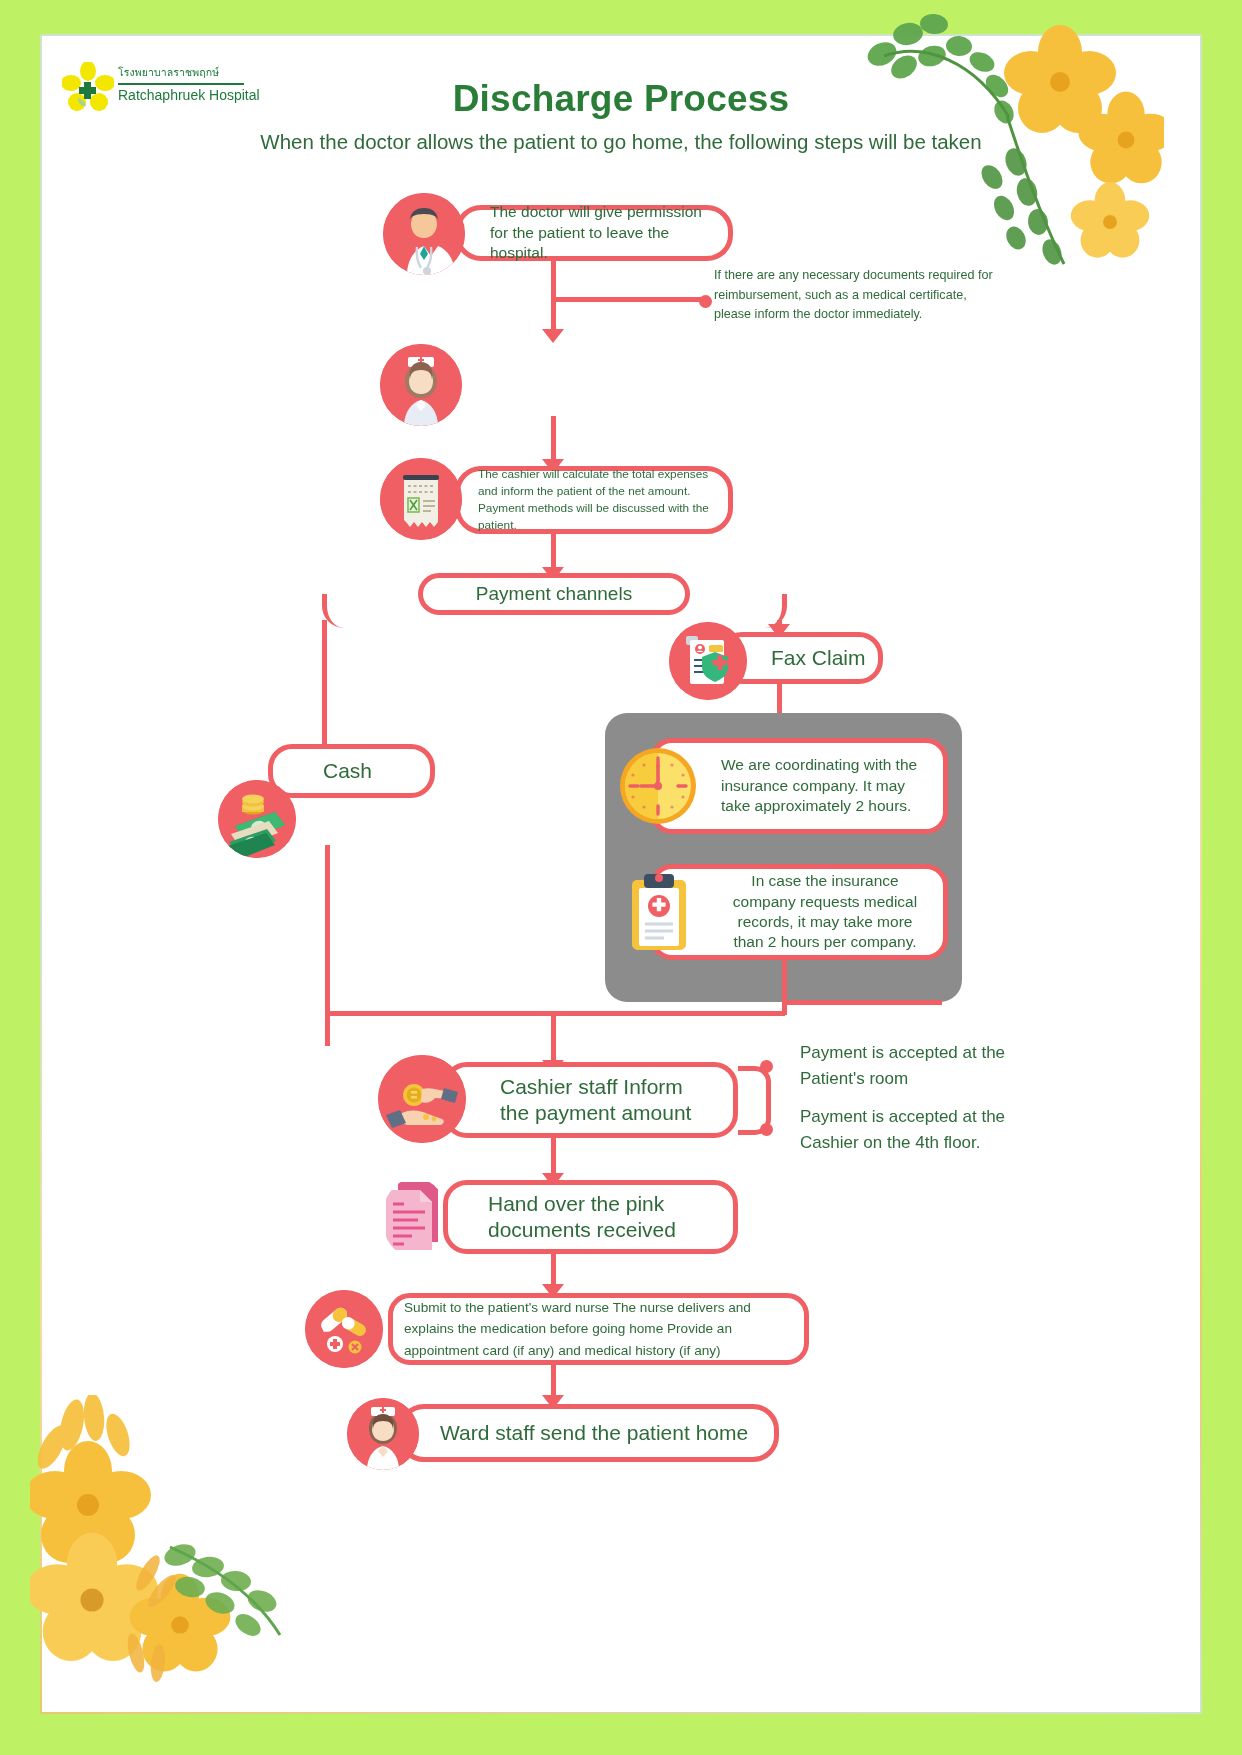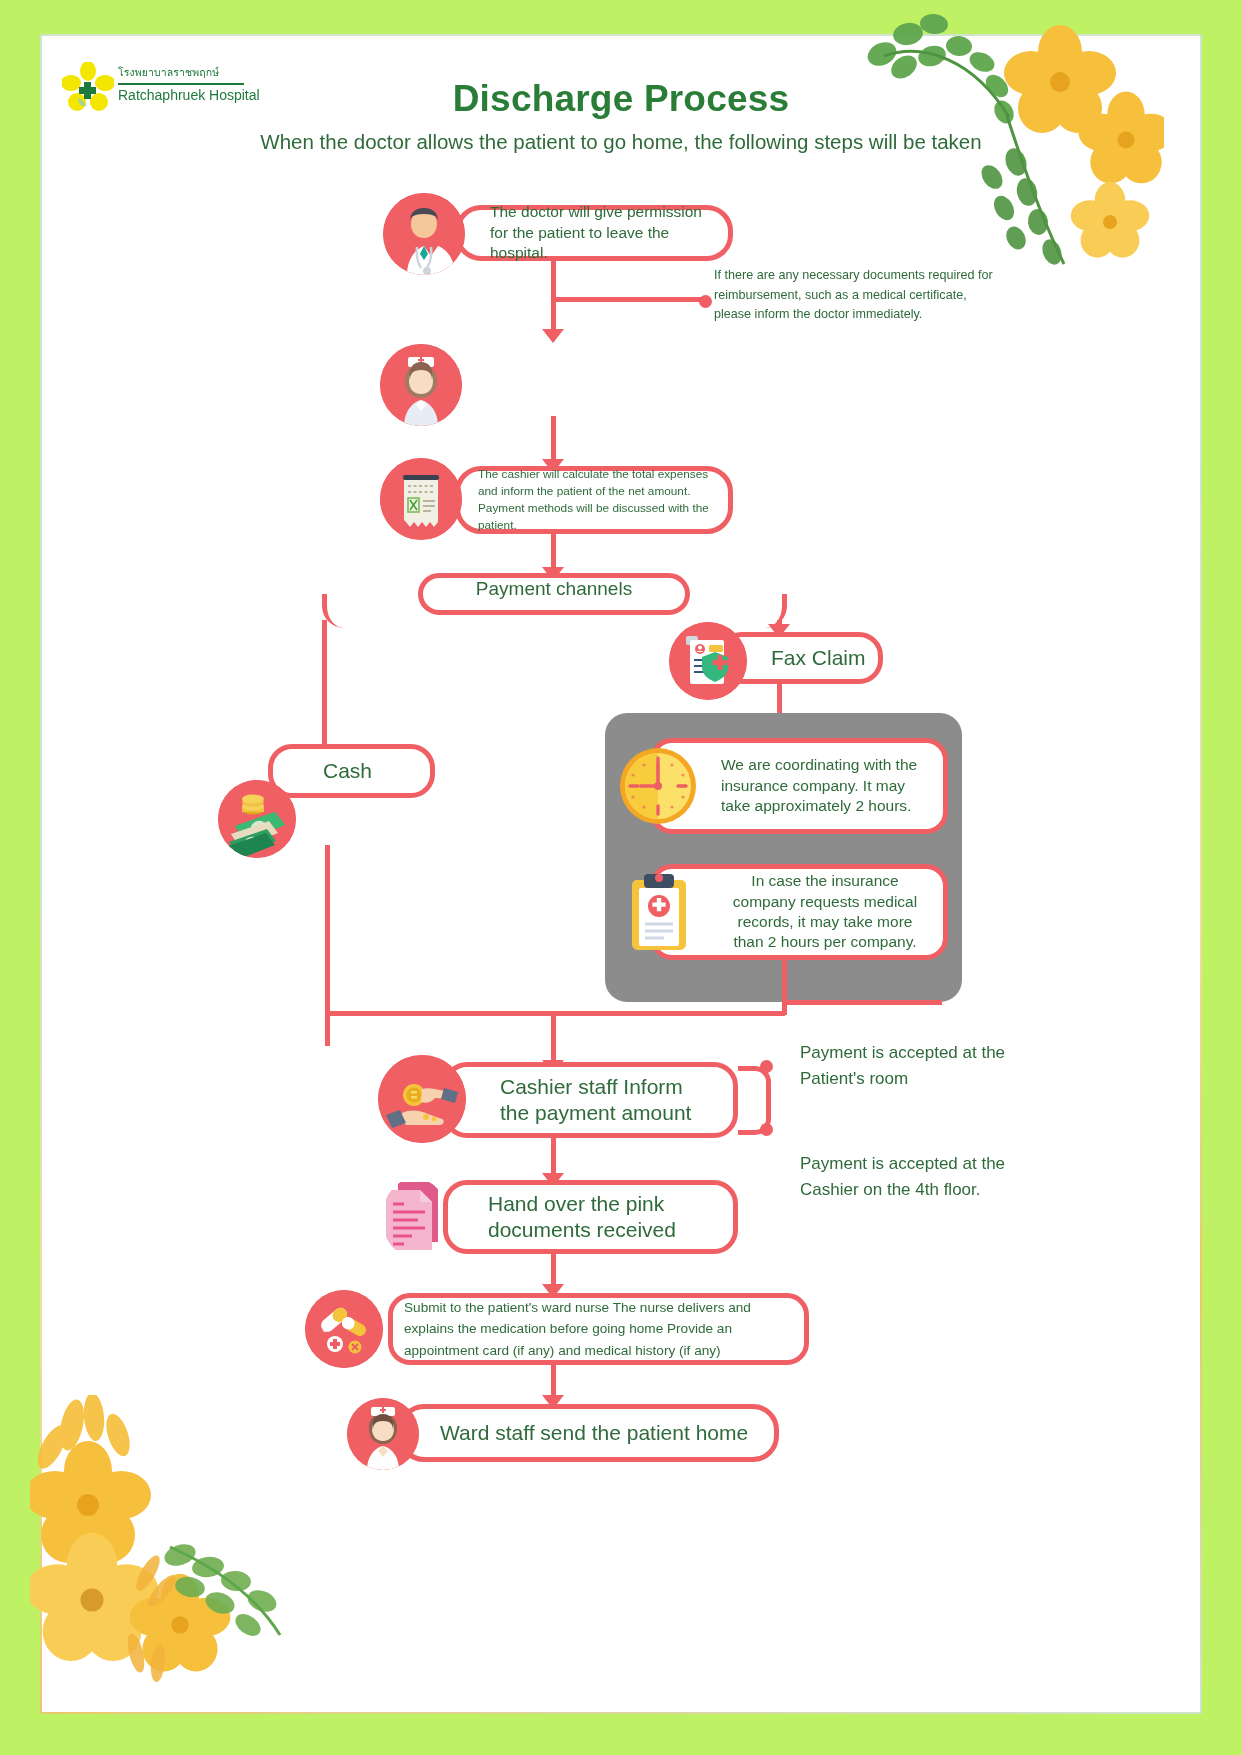--- a/index.html
+++ b/index.html
@@ -38,21 +38,21 @@
          border-right:11px solid transparent;border-top:14px solid #ef5f63;}
   .elb{position:absolute;border:5px solid #ef5f63;background:transparent;}
 
   .node{position:absolute;box-sizing:border-box;border:5px solid #ef5f63;
         background:#fff;border-radius:26px;display:flex;align-items:center;}
   .node .txt{color:#2f6b3a;line-height:1.32;}
   .circ{position:absolute;border-radius:50%;background:#ef5f63;
         display:flex;align-items:center;justify-content:center;overflow:hidden;}
 
   .pill{position:absolute;box-sizing:border-box;border:5px solid #ef5f63;
-        background:#fff;border-radius:40px;display:flex;
+        background:#fff;border-radius:40px;display:flex;align-items:center;
         justify-content:center;color:#2f6b3a;}
 
   #graypanel{position:absolute;left:605px;top:713px;width:357px;height:289px;
              background:#8c8c8c;border-radius:22px;}
 
   .sidenote{position:absolute;color:#2f6b3a;line-height:1.55;}
   .dot{position:absolute;width:13px;height:13px;border-radius:50%;background:#ef5f63;}
 
   svg{display:block;}
 </style>
@@ -407,21 +407,21 @@
     </svg>
   </div>
 
   <div class="elb" style="left:738px;top:1066px;width:28px;height:32px;border-left:none;border-bottom:none;
               border-top-right-radius:16px;border-top:5px solid #ef5f63;"></div>
   <div class="elb" style="left:738px;top:1098px;width:28px;height:32px;border-left:none;border-top:none;
               border-bottom-right-radius:16px;"></div>
   <div class="dot" style="left:760px;top:1060px;"></div>
   <div class="dot" style="left:760px;top:1123px;"></div>
   <div class="sidenote" style="left:800px;top:1040px;width:225px;font-size:17px;">Payment is accepted at the Patient's room</div>
-  <div class="sidenote" style="left:800px;top:1104px;width:245px;font-size:17px;margin-top:47px;">Payment is accepted at the Cashier on the 4th floor.</div>
+  <div class="sidenote" style="left:800px;top:1104px;width:245px;font-size:17px;">Payment is accepted at the Cashier on the 4th floor.</div>
 
   <div class="conn" style="left:551px;top:1138px;width:5px;height:38px;"></div>
   <div class="arrow" style="left:542px;top:1173px;"></div>
 
   <div class="node" style="left:443px;top:1180px;width:295px;height:74px;border-radius:24px;">
     <div style="padding-left:40px;font-size:21px;color:#2f6b3a;line-height:1.25;">
       <div>Hand over the pink</div>
       <div>documents received</div>
     </div>
   </div>

